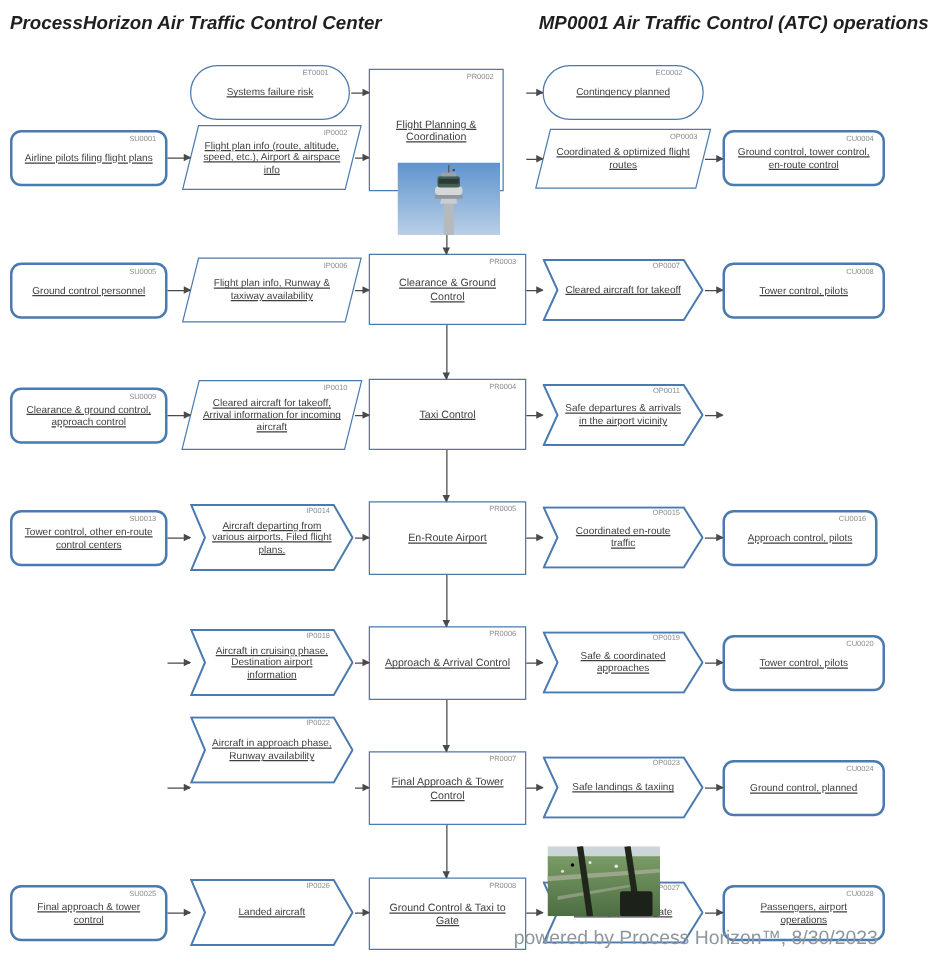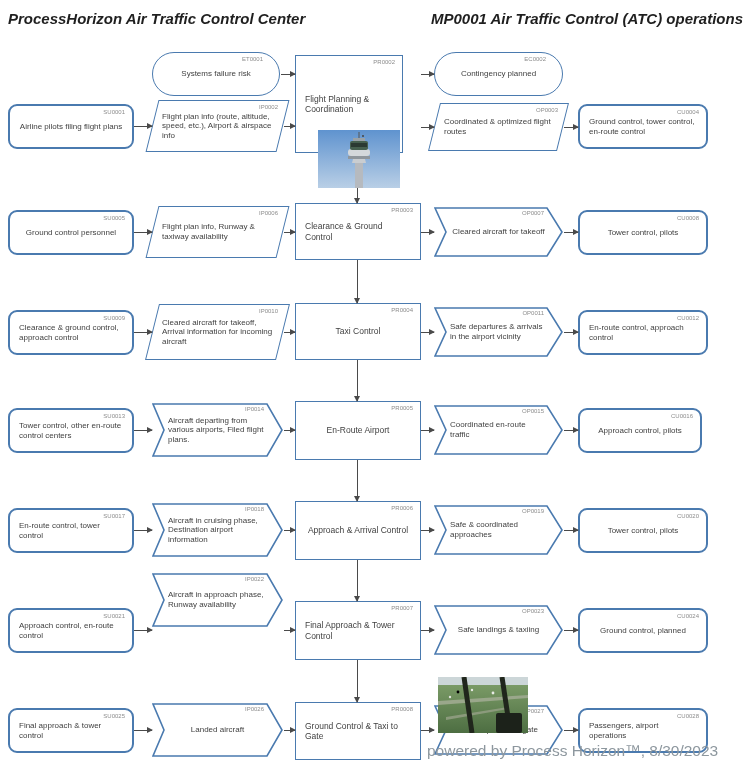--- a/index.html
+++ b/index.html
@@ -14,38 +14,38 @@
   
   .rbox{position:absolute;background:#fff;border:2px solid #4a7aaf;border-radius:9px;box-sizing:border-box;}
   .stadium{position:absolute;background:#fff;border:1.6px solid #4a7aaf;border-radius:23px;box-sizing:border-box;}
   .pbox{position:absolute;background:#fff;border:1.6px solid #4a7aaf;box-sizing:border-box;}
   .par{position:absolute;background:#fff;border:1.6px solid #4a7aaf;box-sizing:border-box;transform:skewX(-14deg);}
   .par .inner{position:absolute;inset:0;transform:skewX(14deg);}
   .chev{position:absolute;box-sizing:border-box;}
   .chev svg{position:absolute;inset:0;}
 
   .lbl{position:absolute;inset:0;display:flex;align-items:center;justify-content:center;
-       font-size:8px;line-height:1.2;padding:4px 9px;box-sizing:border-box;color:#3f3f3f;}
+       text-align:center;font-size:8px;line-height:1.2;padding:4px 9px;box-sizing:border-box;color:#3f3f3f;text-decoration:underline;}
   .chev .lbl{padding:4px 16px 4px 16px;z-index:1;}
   .pbox .lbl{font-size:8.5px;}
   .code{position:absolute;top:3px;right:7px;font-size:6px;color:#8c8c8c;z-index:1;}
   .par .code{right:4px;}
   .chev .code{right:19px;}
   .stadium .code{right:16px;}
 
   
   .ha{position:absolute;height:0;border-top:1.2px solid #4a4a4a;}
   .ha::after{content:"";position:absolute;right:-1px;top:-4.2px;width:0;height:0;
     border-left:6px solid #4a4a4a;border-top:3.5px solid transparent;border-bottom:3.5px solid transparent;}
   .va{position:absolute;width:0;border-left:1.2px solid #4a4a4a;}
   .va::after{content:"";position:absolute;left:-4.2px;bottom:-1px;width:0;height:0;
     border-top:6px solid #4a4a4a;border-left:3.5px solid transparent;border-right:3.5px solid transparent;}
 
   .photo{position:absolute;z-index:20;}
-  .footer{position:absolute;left:427px;top:742px;font-size:15.5px;color:#8d979e;z-index:30;white-space:nowrap;}
+  .footer{position:absolute;left:411px;top:742px;font-size:15.5px;color:#8d979e;z-index:30;white-space:nowrap;}
 </style>
 </head>
 <body>
 
 <div id="canvas">
 
   <div class="title title-left">ProcessHorizon Air Traffic Control Center</div>
   <div class="title title-right">MP0001 Air Traffic Control (ATC) operations</div>
 
   <div class="stadium" style="left:152px;top:52px;width:128px;height:44px">
@@ -132,24 +132,20 @@
     <div class="code">PR0004</div>
     <div class="lbl">Taxi Control</div>
   </div>
   <div class="chev" style="left:434px;top:307px;width:129px;height:50px">
       <svg width="129" height="50" viewBox="0 0 129 50">
         <polygon points="1,1 113,1 128,25 113,49 1,49 12,25" fill="#fff" stroke="#4a7aaf" stroke-width="1.6"></polygon>
       </svg>
     <div class="code">OP0011</div>
     <div class="lbl">Safe departures &amp; arrivals in the airport vicinity</div>
   </div>
-  <div class="rbox" style="left:578px;top:310px;width:130px;height:45px">
-    <div class="code">CU0012</div>
-    <div class="lbl">En-route control, approach control</div>
-  </div>
   <div class="ha" style="left:134px;top:332px;width:18px"></div>
   <div class="ha" style="left:284px;top:332px;width:11px"></div>
   <div class="ha" style="left:421px;top:332px;width:13px"></div>
   <div class="ha" style="left:564px;top:332px;width:14px"></div>
 
   <div class="rbox" style="left:8px;top:408px;width:126px;height:45px">
     <div class="code">SU0013</div>
     <div class="lbl">Tower control, other en-route control centers</div>
   </div>
   <div class="chev" style="left:152px;top:403px;width:131px;height:54px">
@@ -172,24 +168,20 @@
   </div>
   <div class="rbox" style="left:578px;top:408px;width:124px;height:45px">
     <div class="code">CU0016</div>
     <div class="lbl">Approach control, pilots</div>
   </div>
   <div class="ha" style="left:134px;top:430px;width:18px"></div>
   <div class="ha" style="left:284px;top:430px;width:11px"></div>
   <div class="ha" style="left:421px;top:430px;width:13px"></div>
   <div class="ha" style="left:564px;top:430px;width:14px"></div>
 
-  <div class="rbox" style="left:8px;top:508px;width:126px;height:45px">
-    <div class="code">SU0017</div>
-    <div class="lbl">En-route control, tower control</div>
-  </div>
   <div class="chev" style="left:152px;top:503px;width:131px;height:54px">
       <svg width="131" height="54" viewBox="0 0 131 54">
         <polygon points="1,1 115,1 130,27 115,53 1,53 12,27" fill="#fff" stroke="#4a7aaf" stroke-width="1.6"></polygon>
       </svg>
     <div class="code">IP0018</div>
     <div class="lbl">Aircraft in cruising phase, Destination airport information</div>
   </div>
   <div class="pbox" style="left:295px;top:501px;width:126px;height:59px">
     <div class="code">PR0006</div>
     <div class="lbl">Approach &amp; Arrival Control</div>
@@ -203,24 +195,20 @@
   </div>
   <div class="rbox" style="left:578px;top:508px;width:130px;height:45px">
     <div class="code">CU0020</div>
     <div class="lbl">Tower control, pilots</div>
   </div>
   <div class="ha" style="left:134px;top:530px;width:18px"></div>
   <div class="ha" style="left:284px;top:530px;width:11px"></div>
   <div class="ha" style="left:421px;top:530px;width:13px"></div>
   <div class="ha" style="left:564px;top:530px;width:14px"></div>
 
-  <div class="rbox" style="left:8px;top:608px;width:126px;height:45px">
-    <div class="code">SU0021</div>
-    <div class="lbl">Approach control, en-route control</div>
-  </div>
   <div class="chev" style="left:152px;top:573px;width:131px;height:54px">
       <svg width="131" height="54" viewBox="0 0 131 54">
         <polygon points="1,1 115,1 130,27 115,53 1,53 12,27" fill="#fff" stroke="#4a7aaf" stroke-width="1.6"></polygon>
       </svg>
     <div class="code">IP0022</div>
     <div class="lbl">Aircraft in approach phase, Runway availability</div>
   </div>
   <div class="pbox" style="left:295px;top:601px;width:126px;height:59px">
     <div class="code">PR0007</div>
     <div class="lbl">Final Approach &amp; Tower Control</div>

